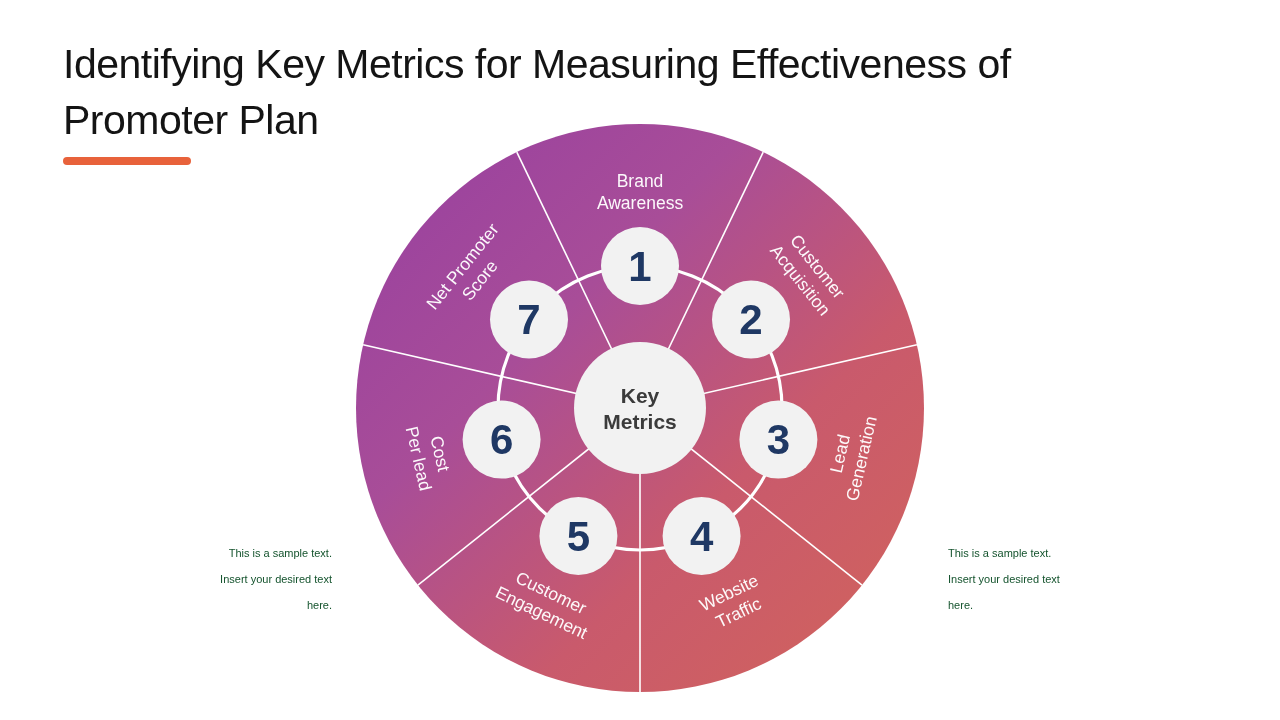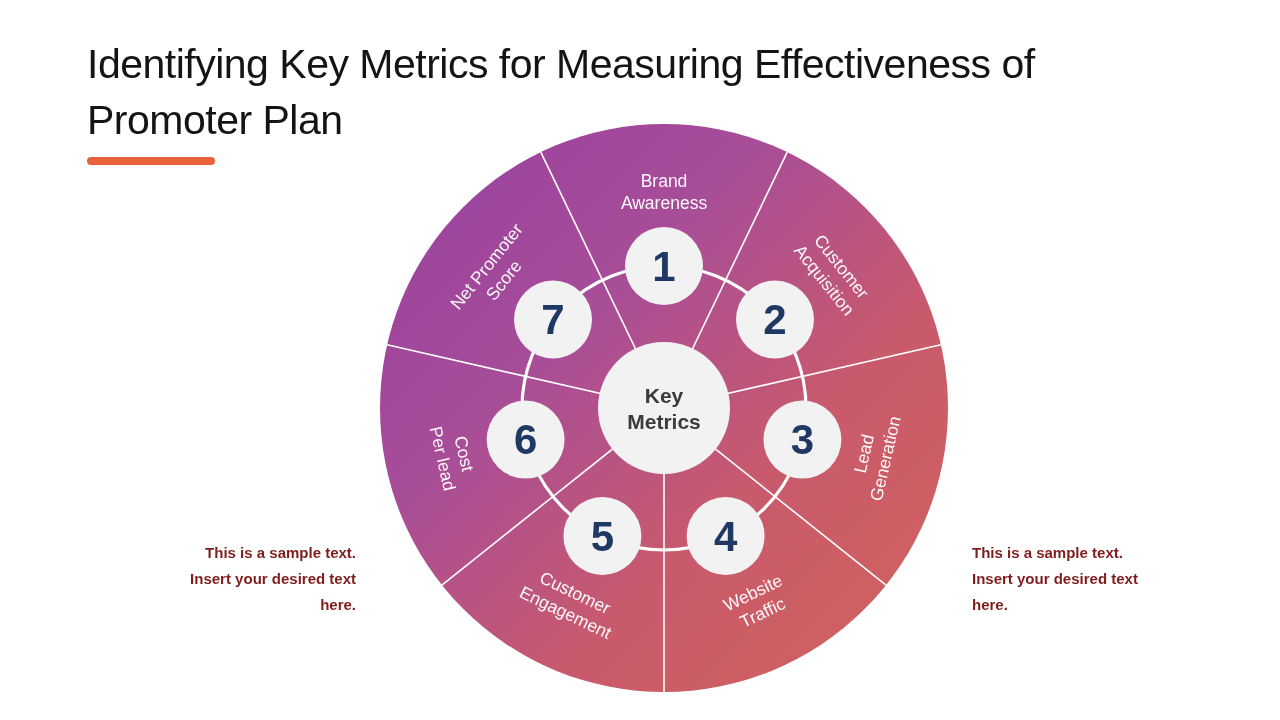--- a/index.html
+++ b/index.html
@@ -1,31 +1,31 @@
 <!DOCTYPE html>
 <html><head>
 <meta charset="utf-8">
 <style>
   html,body{margin:0;padding:0;background:#ffffff;}
   .slide{
     position:relative;width:1140px;height:720px;background:#ffffff;
-    overflow:hidden;font-family:"Liberation Sans", sans-serif;margin-left:24px;
+    overflow:hidden;font-family:"Liberation Sans", sans-serif;
   }
   .title{
     position:absolute;left:63px;top:36px;width:1160px;
     font-size:41px;line-height:56px;font-weight:400;color:#141414;
     letter-spacing:-0.5px;
   }
   .title-underline{
     position:absolute;left:63px;top:157px;width:128px;height:8px;
     border-radius:4px;background:#E8623B;
   }
   .side-note{
     position:absolute;top:540px;width:212px;
-    font-size:15px;line-height:26px;color:#7f1d1d;white-space:pre-line;font-weight:bold;
+    font-size:11px;line-height:26px;color:#14532d;white-space:pre-line;
   }
   .side-note.left{left:120px;text-align:right;}
   .side-note.right{left:948px;text-align:left;}
   .diagram-svg{position:absolute;left:340px;top:108px;}
   .divider{stroke:#ffffff;stroke-width:1.6;}
   .ring{fill:none;stroke:#ffffff;stroke-width:3.2;}
   .sector-label{
     font-size:17.5px;font-weight:400;text-anchor:middle;
     fill:rgba(255,255,255,0.96);
   }

